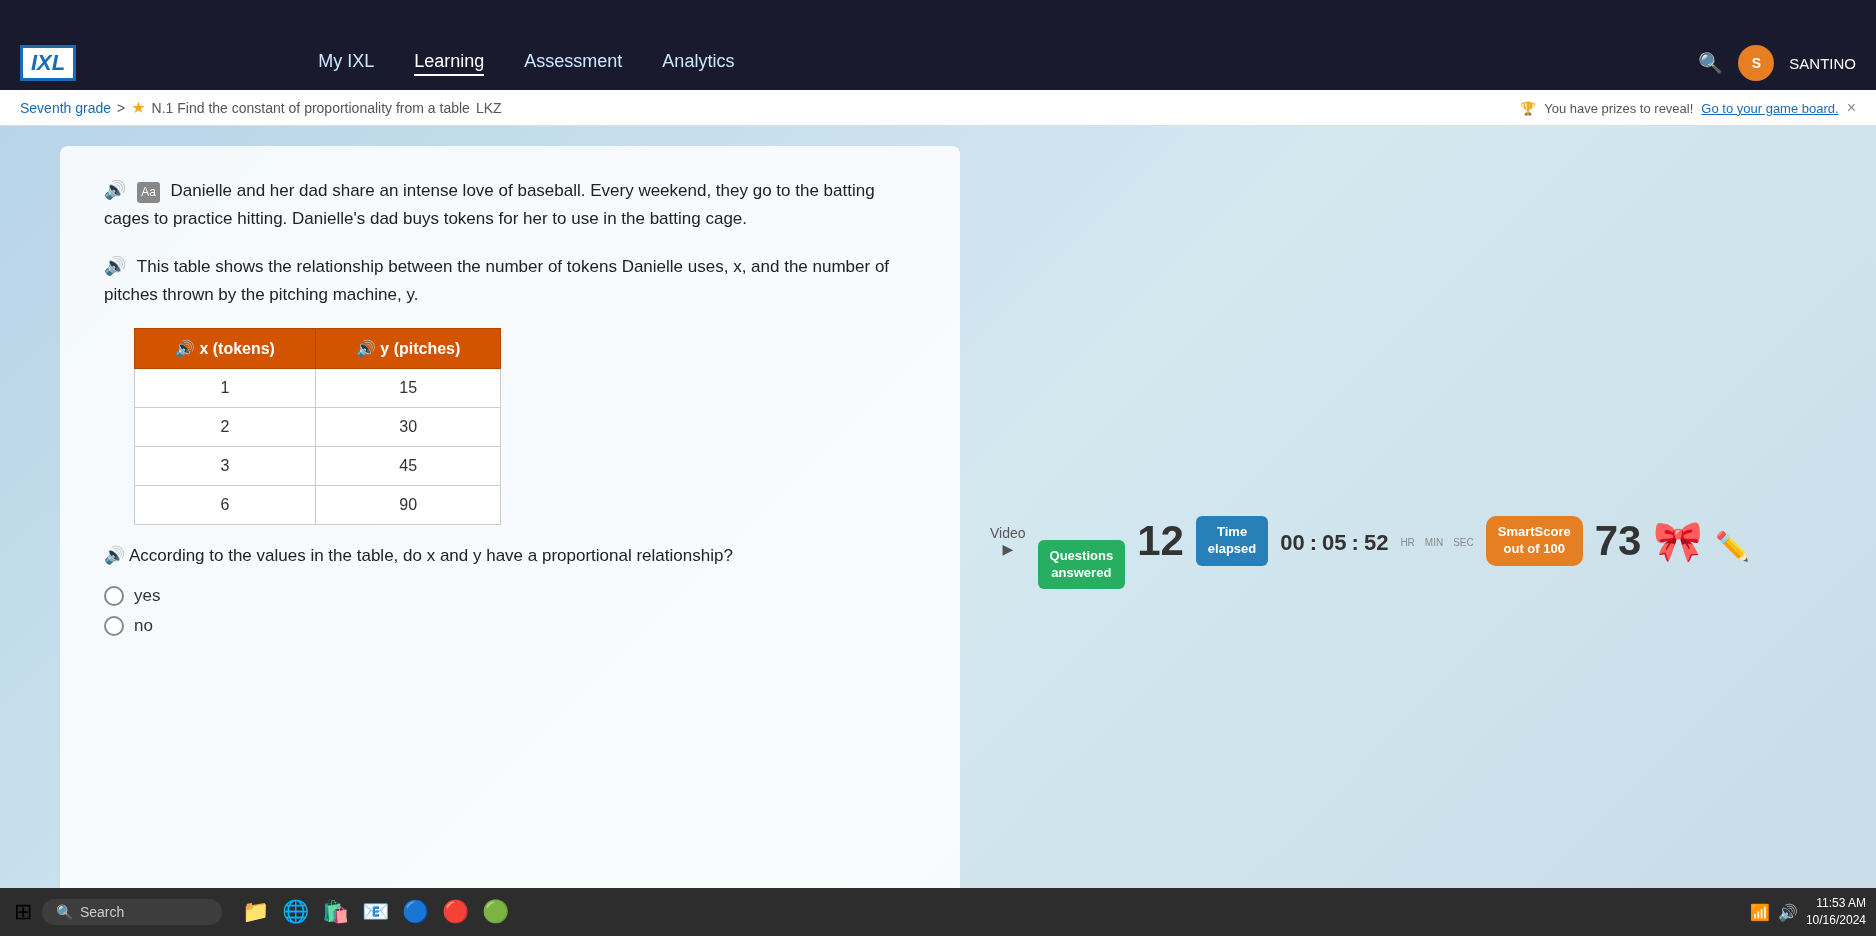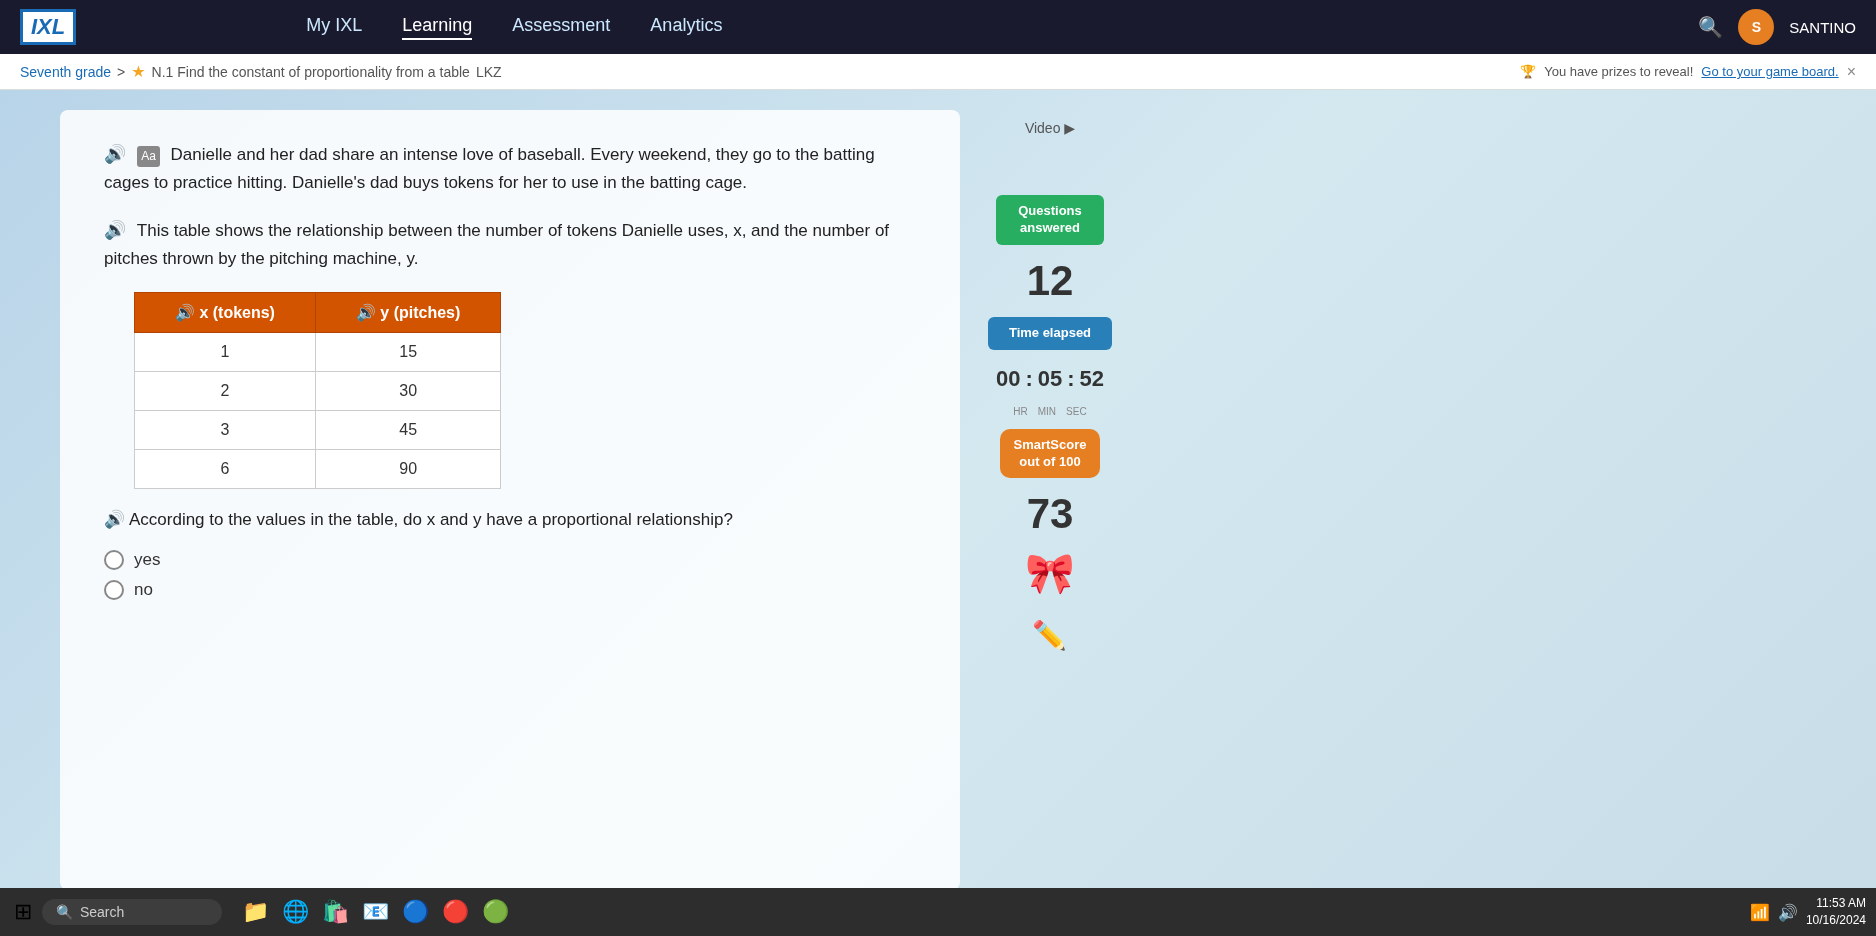--- a/index.html
+++ b/index.html
@@ -11,21 +11,22 @@
       overflow: hidden;
     }
 
     
     .navbar {
       background: #1a1a2e;
       display: flex;
       align-items: center;
       height: 54px;
       padding: 1px 20px;
-      gap: 30px;
+      gap: 42px;
+      margin-top: 36px;
     }
     .logo-box {
       background: white;
       border: 3px solid #1a6bb5;
       padding: 2px 8px;
       font-weight: bold;
       font-size: 22px;
       color: #1a6bb5;
       font-style: italic;
     }
@@ -71,21 +72,21 @@
     .username {
       color: white;
       font-size: 15px;
     }
 
     
     .breadcrumb-bar {
       background: white;
       padding: 8px 20px;
       display: flex;
-      align-items: center;
+      align-items: flex-end;
       justify-content: space-between;
       font-size: 14px;
       border-bottom: 1px solid #ddd;
     }
     .breadcrumb-left {
       display: flex;
       align-items: center;
       gap: 6px;
       color: #555;
     }
@@ -201,21 +202,20 @@
       border: 2px solid #888;
       background: white;
       flex-shrink: 0;
     }
 
     
     .right-sidebar {
       width: 120px;
       margin-left: 30px;
       display: flex;
-      flex-direction: column;
       align-items: center;
       gap: 12px;
       padding-top: 10px;
     }
 
     .video-btn {
       background: transparent;
       border: none;
       color: #555;
       font-size: 14px;

